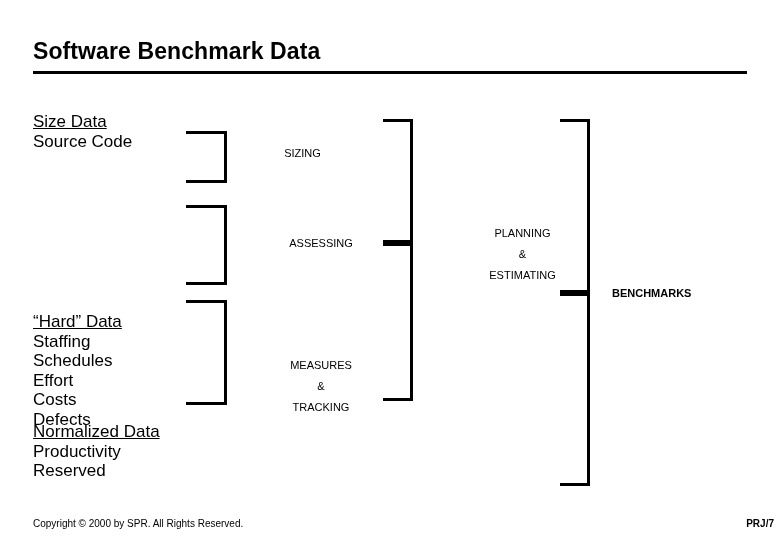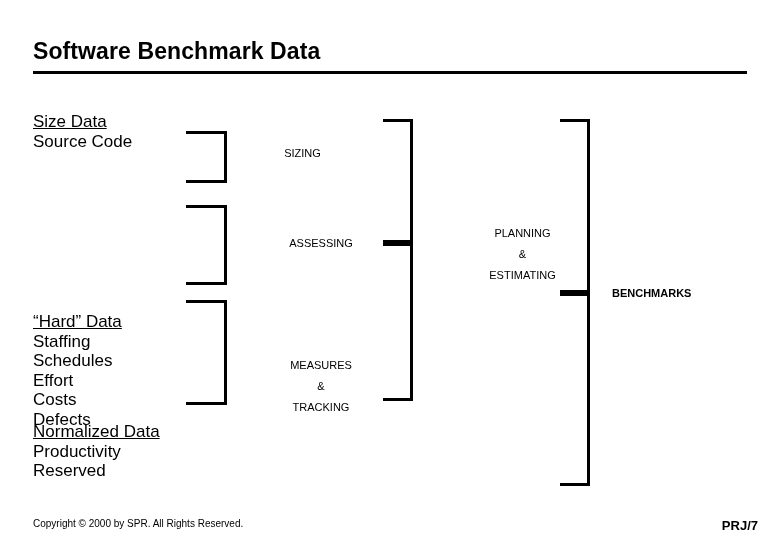--- a/index.html
+++ b/index.html
@@ -85,23 +85,23 @@
   
   .copyright {
     position: absolute;
     left: 33px;
     top: 518px;
     font-size: 10px;
     white-space: nowrap;
   }
   .pagenum {
     position: absolute;
-    right: 22px;
+    right: 6px;
     top: 518px;
-    font-size: 13px;
+    font-size: 10px;
     font-weight: bold;
     white-space: nowrap;
   }
 </style>
 </head>
 <body>
 
 <div id="slide">
 
   <div class="title">Software Benchmark Data</div>

